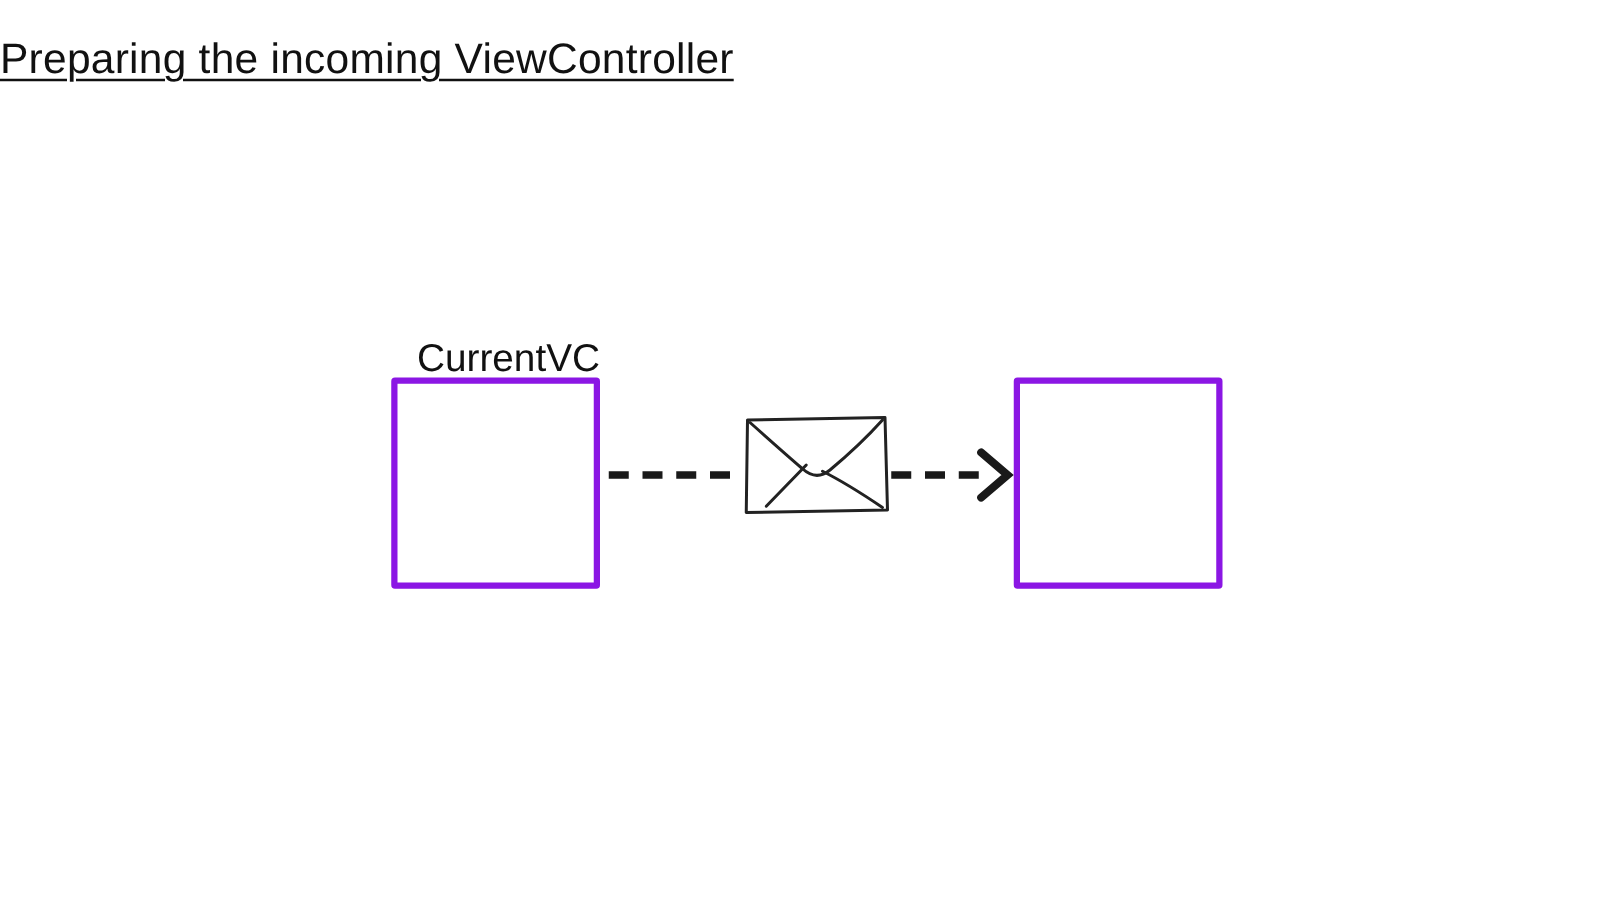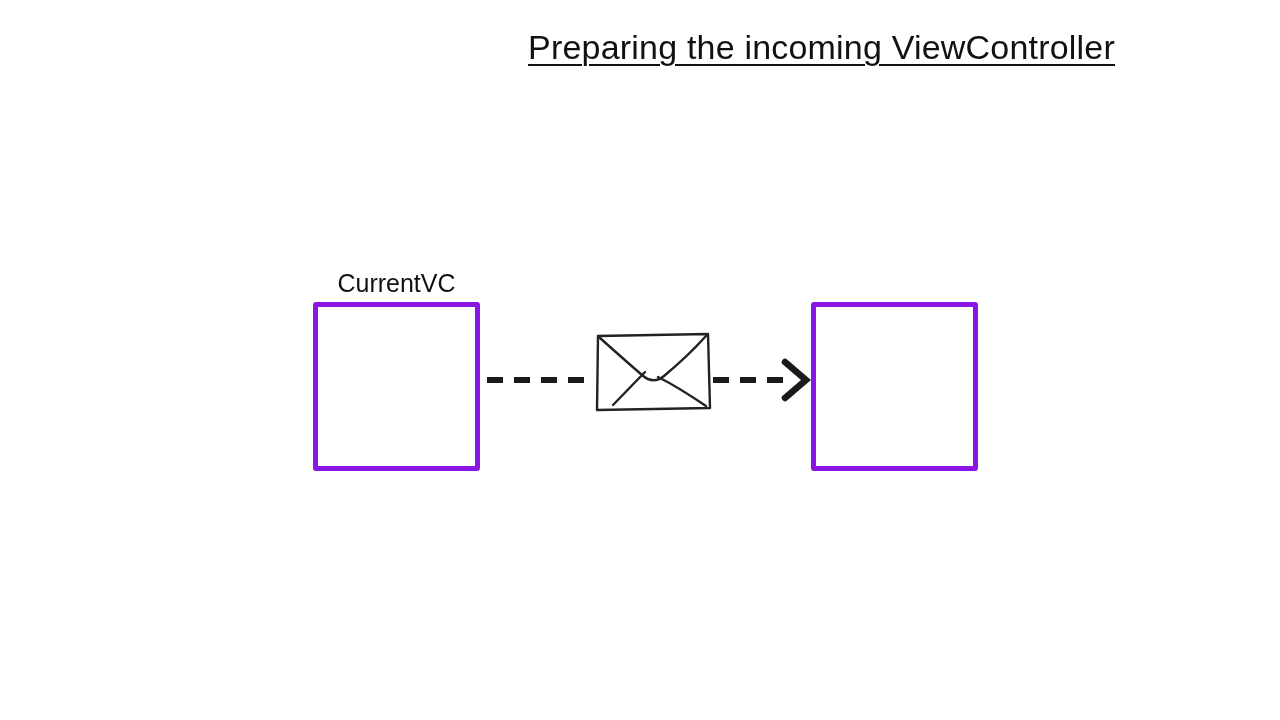--- a/index.html
+++ b/index.html
@@ -19,35 +19,35 @@
     height:720px;
     background:var(--bg);
     overflow:hidden;
     margin:0 auto;
   }
   .title{
     position:absolute;
     top:28px;
     left:0;
     width:1115px;
-    text-align:right;
+    text-align:left;
     font-size:34px;
     font-weight:400;
     letter-spacing:0.2px;
     color:var(--text);
     text-decoration:underline;
     text-decoration-thickness:2px;
     text-underline-offset:5px;
   }
   .vc-label{
     position:absolute;
     top:269px;
     width:167px;
-    text-align:center;
-    font-size:25px;
+    text-align:right;
+    font-size:31px;
     font-weight:400;
     color:var(--text);
   }
   .vc-label.current{ left:313px; }
   .vc-label.next{ left:811px; }
   .vc-box{
     position:absolute;
     top:302px;
     width:167px;
     height:169px;

